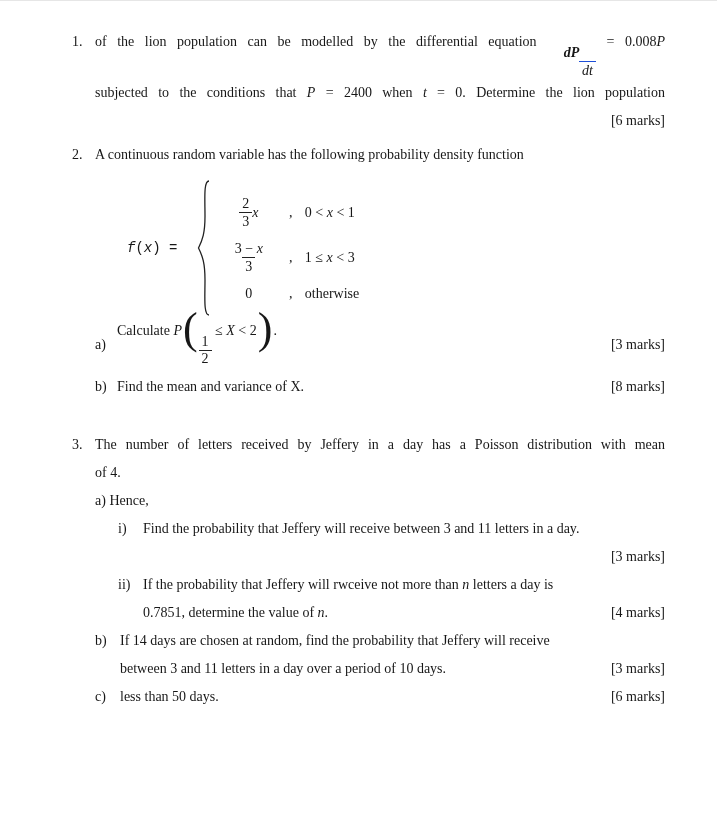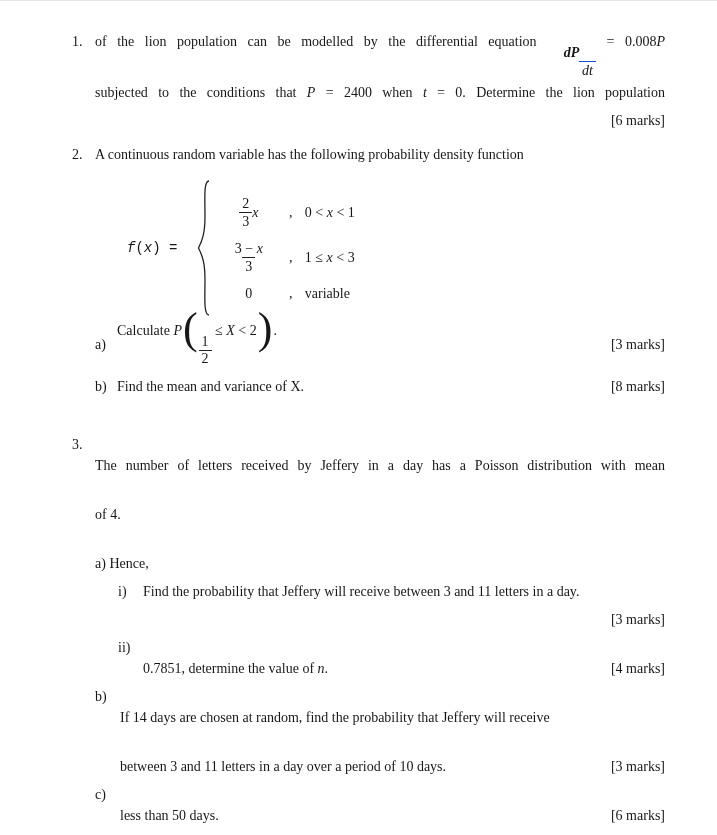--- a/index.html
+++ b/index.html
@@ -44,21 +44,21 @@
   .arow{margin-top:2px;min-height:52px;}
   .brow{margin-top:2px;line-height:28px;}
   .bigp{font-size:44px;font-weight:400;line-height:0;vertical-align:middle;
         position:relative;top:-3px;padding:0 1px;}
   .sfrac{display:inline-flex;flex-direction:column;align-items:center;
          vertical-align:-11px;line-height:16px;text-align:center;}
   .sfrac .den{border-top:1px solid #222;padding:0 3px;}
   .sfrac .num{padding:0 3px;}
   
   .q3{margin-top:30px;}
-  .q3 .line{line-height:28px;margin-top:21px;}
+  .q3 .line{line-height:28px;}
   .sub{display:flex;margin-left:23px;line-height:28px;}
   .slabel{width:25px;flex:none;}
   .stext{flex:1;min-width:0;}
   .ws{white-space:pre-wrap;}
 </style>
 </head>
 <body>
 
 <div class="page">
 
@@ -105,21 +105,21 @@
                     <span class="num"><span class="ws">3 − </span><span class="it">x</span></span>
                     <span class="den">3</span>
                   </span>
                 </span>
               <span class="comma">,</span>
               <span class="cond"><span class="ws">1 ≤ </span><span class="it">x</span><span class="ws"> &lt; 3</span></span>
             </div>
             <div class="prow">
               <span class="expr">0</span>
               <span class="comma">,</span>
-              <span class="cond">variable</span>
+              <span class="cond">otherwise</span>
             </div>
           </div>
         </div>
 
         <div class="mrow arow">
           <span class="plabel">a)</span>
           <span><span class="ws">Calculate </span><span class="it">P</span><span class="bigp">(</span><span class="sfrac">
                 <span class="num">1</span>
                 <span class="den">2</span>
               </span><span class="ws"> ≤ </span><span class="it">X</span><span class="ws"> &lt; 2</span><span class="bigp">)</span><span>.</span></span>
@@ -147,20 +147,21 @@
 
         <div class="sub">
           <span class="slabel">i)</span>
           <span class="stext">Find the probability that Jeffery will receive between 3 and 11 letters in a day.</span>
         </div>
         <div class="marks">[3 marks]</div>
 
         <div class="sub">
           <span class="slabel">ii)</span>
           <div class="stext">
+            <div class="line"><span class="ws">If the probability that Jeffery will rwceive not more than </span><span class="it">n</span><span class="ws"> letters a day is</span></div>
             <div class="mrow line">
               <span><span class="ws">0.7851, determine the value of </span><span class="it">n</span><span>.</span></span>
               <span class="grow"></span>
               <span>[4 marks]</span>
             </div>
           </div>
         </div>
 
         <div class="sub" style="margin-left:0">
           <span class="slabel" style="width:25px">b)</span>

